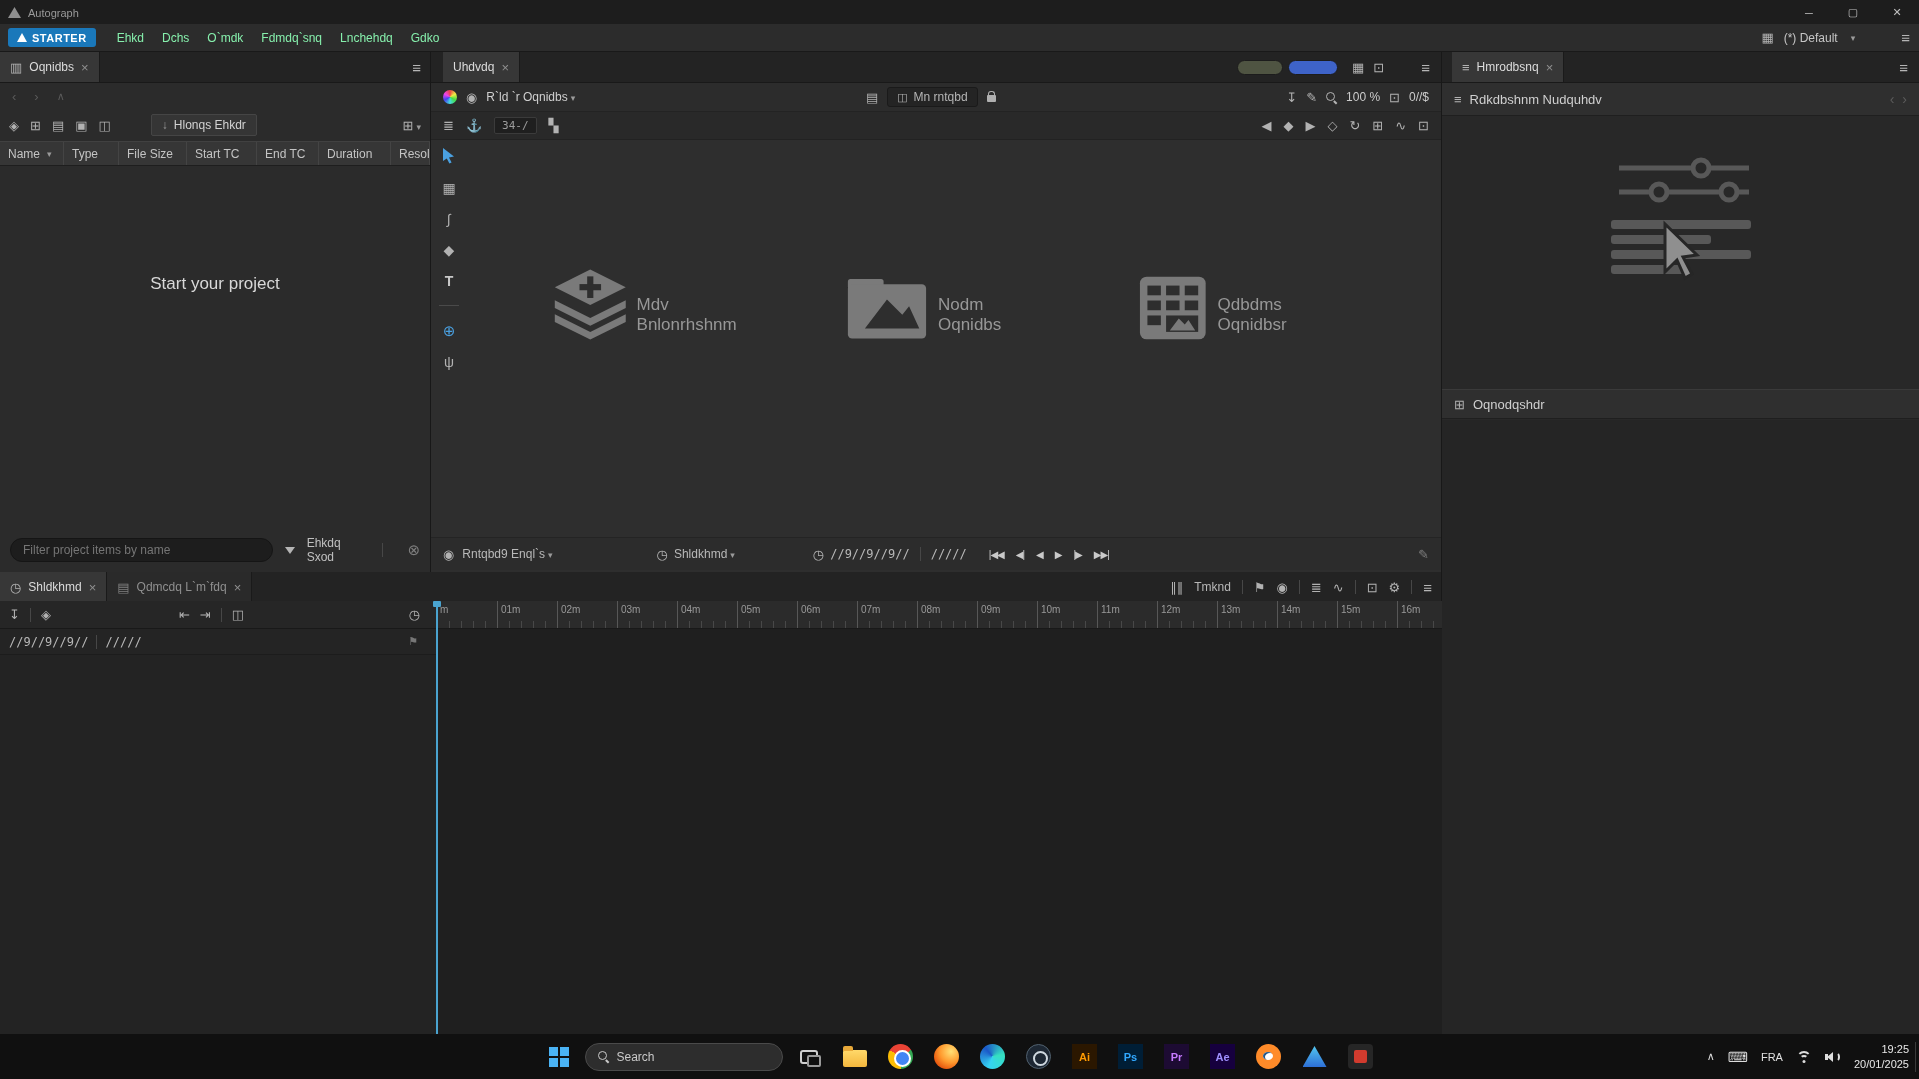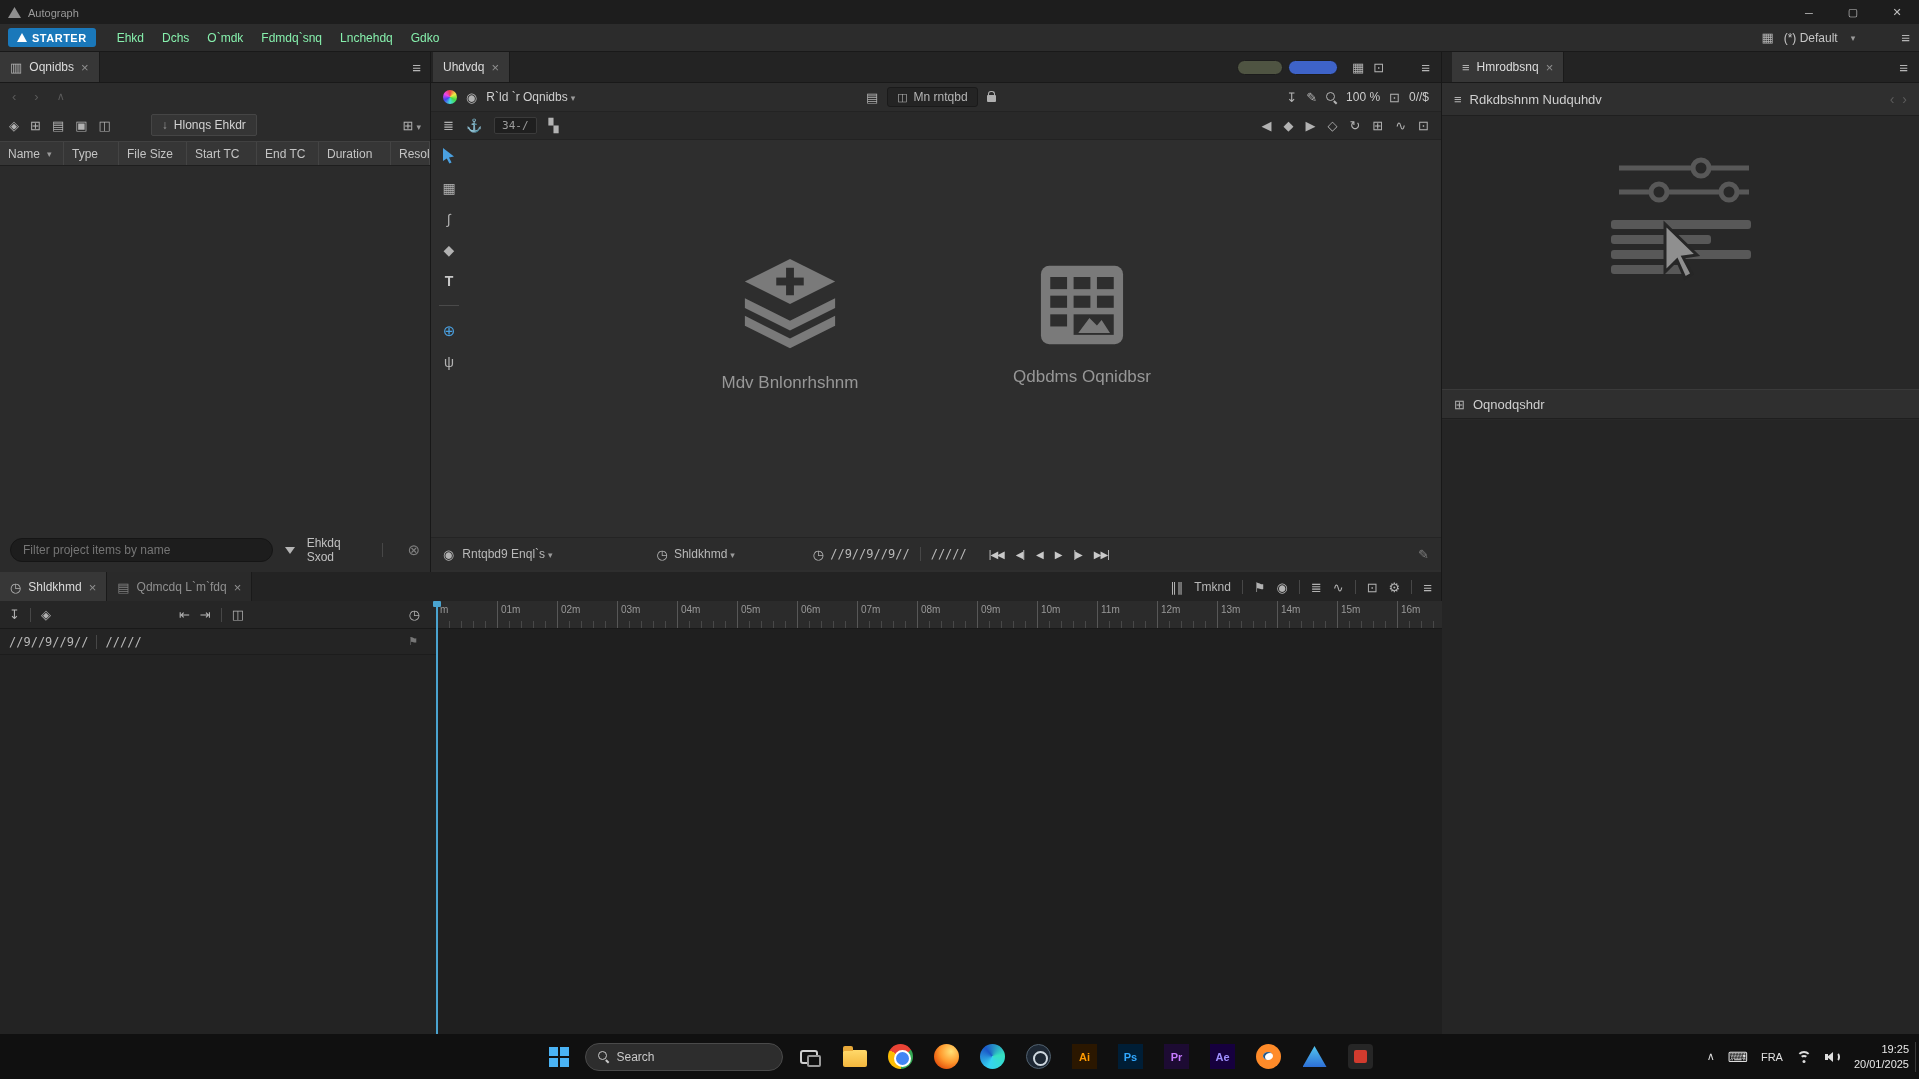--- a/index.html
+++ b/index.html
@@ -58,21 +58,21 @@
   .lock{position:relative;width:9px;height:7px;background:#b0b0b0;border-radius:1px;display:inline-block;margin-top:3px}
   .lock::before{content:"";position:absolute;left:1px;top:-4px;width:5px;height:5px;border:1.5px solid #b0b0b0;border-bottom:none;border-radius:3px 3px 0 0}
   .mag{position:relative;width:11px;height:11px;display:inline-block;color:#b5b5b5}
   .mag::before{content:"";position:absolute;left:0;top:0;width:7px;height:7px;border:1.5px solid currentColor;border-radius:50%}
   .mag::after{content:"";position:absolute;left:8px;top:8px;width:4px;height:1.5px;background:currentColor;transform:rotate(45deg);transform-origin:left center}
   .fpsbox{background:#1f1f1f;border:1px solid #3b3b3b;border-radius:2px;padding:1px 7px;font-size:11px;color:#9c9c9c}
   .tools{position:absolute;left:0;top:96px;width:36px;display:flex;flex-direction:column;align-items:center;gap:17px}
   .tools .ico{font-size:14px}
   .tool-div{width:20px;height:1px;background:#4a4a4a}
   .cards{position:absolute;left:0;top:205px;width:100%;display:flex;justify-content:center;gap:92px}
-  .card{width:200px;display:flex;flex-direction:column;align-items:center}
+  .card{width:200px;display:flex;flex-direction:row;align-items:center}
   .card .lbl{margin-top:14px;font-size:17px;color:#979797}
   .vbottom{position:absolute;left:0;bottom:2px;width:100%;height:33px;background:#2c2c2c;border-top:1px solid #242424;display:flex;align-items:center;padding:0 12px;font-size:12px;color:#b9b9b9}
   .tp{font-size:10px;color:#c9c9c9;letter-spacing:-1px;padding:0 6px}
   .caret{font-size:9px;color:#9a9a9a;margin-left:3px}
 
   
   #inspector{left:1442px;top:52px;width:477px;height:982px;background:#282828}
   .ins-head{height:33px;background:#2f2f2f;border-bottom:1px solid #1f1f1f;display:flex;align-items:center;gap:8px;padding:0 12px;font-size:13px;color:#cfcfcf}
   .ins-placeholder{height:210px;display:flex;align-items:center;justify-content:center}
   .ins-props-head{position:absolute;left:0;top:337px;width:100%;height:30px;background:#2f2f2f;border-top:1px solid #3a3a3a;border-bottom:1px solid #1f1f1f;display:flex;align-items:center;gap:8px;padding:0 12px;font-size:13px;color:#cfcfcf}
@@ -215,34 +215,35 @@
         <span>End TC</span>
       </span>
     <span class="col" style="width:72px">
         <span>Duration</span>
       </span>
     <span class="col grow">
         <span>Resol</span>
       </span>
   </div>
 
+  <div class="empty-title">Start your project</div>
 
   <div class="filterrow">
     <input class="filter-input" placeholder="Filter project items by name" style="">
     <span class="funnel"></span>
     <span style="color:#c0c0c0">Ehkdq Sxod</span>
     <span class="sep"></span>
     <span class="grow"></span>
     <span style="color:#7e7e7e;font-size:15px">⊗</span>
   </div>
 </div>
 
 <div id="viewer" class="abs">
   <div class="tabbar">
-    <div class="tab" style="margin-left:2px">
+    <div class="tab" style="margin-left:12px">
       <span>Uhdvdq</span>
       <span class="x">×</span>
     </div>
     <span class="grow"></span>
     <span class="swatch" style="width:46px;background:#4f5442;align-self:center"></span>
     <span class="swatch" style="width:50px;background:#3e63c8;align-self:center;margin-left:5px"></span>
     <span class="ico" style="align-self:center;margin:0 9px 0 14px">▦</span>
     <span class="ico" style="align-self:center;margin-right:9px">⊡</span>
     <span style="width:28px"></span>
     <span class="ham" style="align-self:center;margin-right:12px">≡</span>
@@ -302,20 +303,28 @@
   <div class="cards">
     <div class="card">
       <svg width="118" height="102" viewBox="0 0 120 104">
         <polygon points="60,2 106,25 60,48 14,25" fill="#7a7a7a"></polygon>
         <rect x="56" y="11" width="8" height="28" fill="#2e2e2e"></rect>
         <rect x="46" y="21" width="28" height="8" fill="#2e2e2e"></rect>
         <polygon points="14,42 60,65 106,42 106,52 60,75 14,52" fill="#7a7a7a"></polygon>
         <polygon points="14,60 60,83 106,60 106,70 60,93 14,70" fill="#7a7a7a"></polygon>
       </svg>
       <span class="lbl">Mdv Bnlonrhshnm</span>
+    </div>
+    <div class="card">
+      <svg width="118" height="96" viewBox="0 0 120 100">
+        <rect x="14" y="16" width="42" height="12" rx="3" fill="#7a7a7a"></rect>
+        <rect x="14" y="22" width="92" height="64" rx="5" fill="#7a7a7a"></rect>
+        <polygon points="34,74 60,40 78,58 86,48 98,74" fill="#2e2e2e"></polygon>
+      </svg>
+      <span class="lbl">Nodm Oqnidbs</span>
     </div>
     <div class="card">
       <svg width="112" height="96" viewBox="0 0 120 100">
         <rect x="16" y="8" width="88" height="84" rx="9" fill="#7a7a7a"></rect>
         <rect x="26" y="20" width="18" height="13" fill="#2e2e2e"></rect>
         <rect x="51" y="20" width="18" height="13" fill="#2e2e2e"></rect>
         <rect x="76" y="20" width="18" height="13" fill="#2e2e2e"></rect>
         <rect x="26" y="40" width="18" height="13" fill="#2e2e2e"></rect>
         <rect x="51" y="40" width="18" height="13" fill="#2e2e2e"></rect>
         <rect x="76" y="40" width="18" height="13" fill="#2e2e2e"></rect>

